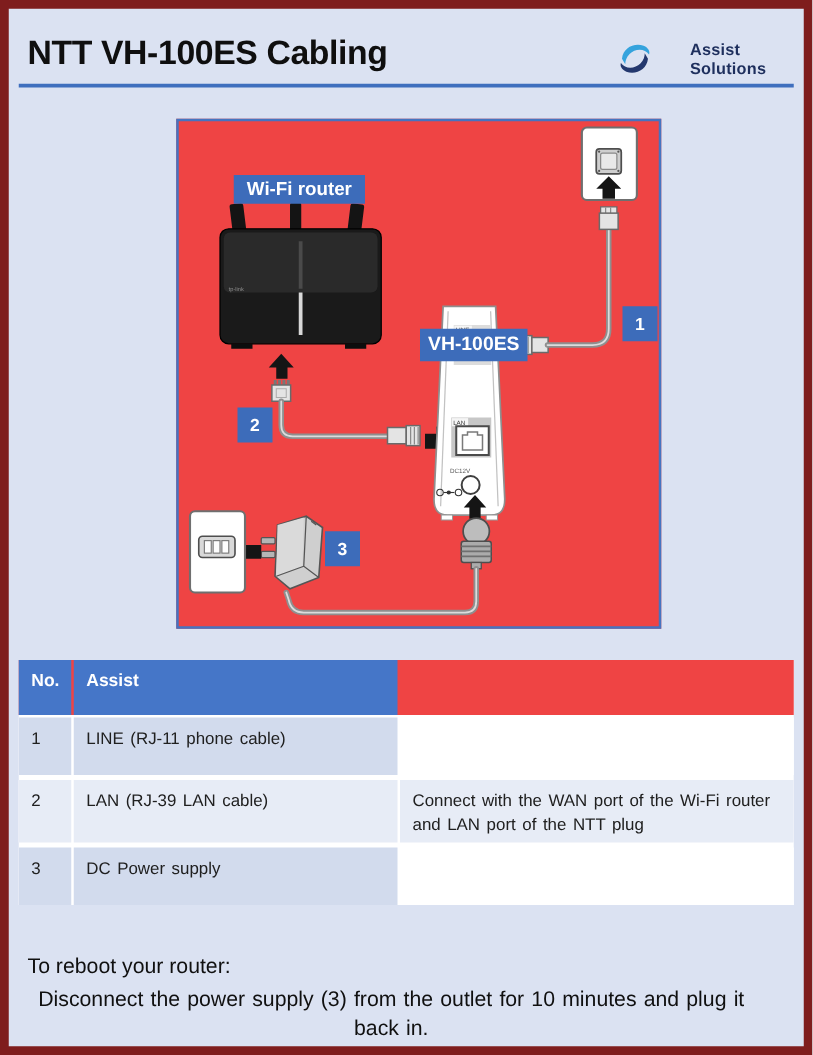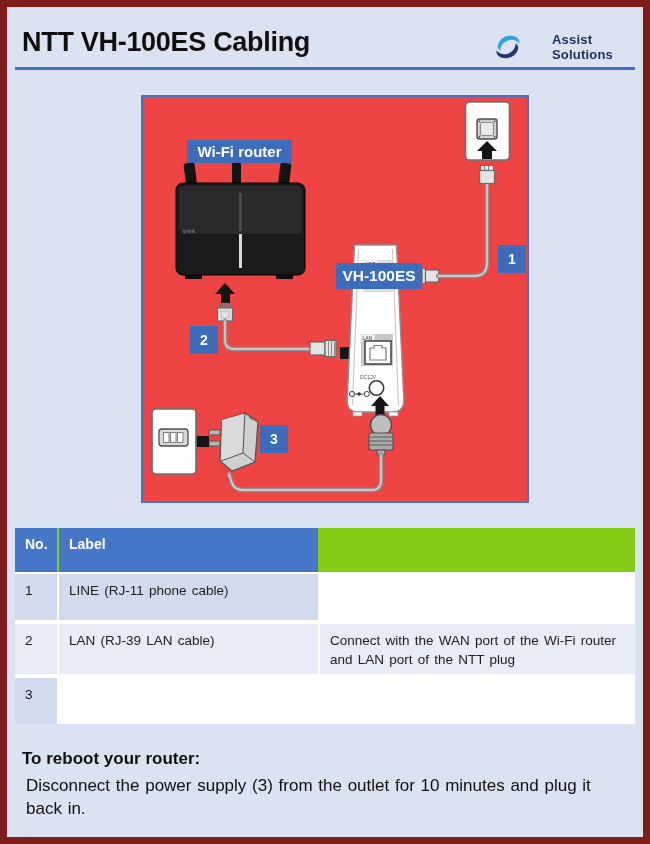--- a/index.html
+++ b/index.html
@@ -30,38 +30,38 @@
   .modem-lbl{left:193px;top:122px;width:86px;height:26px;font-size:15.5px;margin-top:44px;}
   .badge{
     position:absolute;width:28px;height:28px;background:#3d6cba;color:#fff;
     font-size:14px;font-weight:bold;display:flex;align-items:center;justify-content:center;z-index:3;
   }
   .b1{left:355px;top:148px;}
   .b2{left:47px;top:229px;}
   .b3{left:117px;top:328px;}
   
   .tbl{position:absolute;left:8px;top:521px;width:620px;background:#fff;display:flex;flex-direction:column;gap:2px;}
-  .thead{display:grid;grid-template-columns:42px 259px 1fr;column-gap:2px;background:#84cc16;}
+  .thead{display:grid;grid-template-columns:42px 259px 1fr;column-gap:2px;background:#ef4444;}
   .th{
     background:#4576c8;color:#fff;font-size:14px;font-weight:bold;
     box-sizing:border-box;height:44px;padding:8px 10px 0 10px;
   }
   .tr{display:grid;grid-template-columns:42px 259px 1fr;column-gap:2px;background:#fff;}
   .tr + .tr{margin-top:2px;}
   .td{
     box-sizing:border-box;padding:7px 12px 0 10px;font-size:13.5px;color:#202020;
     line-height:19px;word-spacing:1.5px;
   }
   .row-a .td{background:#d2dbed;}
   .row-b .td{background:#e7ecf6;}
   .r1{min-height:46px;} .r2{min-height:50px;} .r3{min-height:46px;}
   
   .footer{position:absolute;left:15px;top:740px;width:582px;color:#101010;}
-  .footer-head{font-size:17px;font-weight:bold;margin:2px 0 5px 0;}
-  .footer-body{font-size:17px;margin:4px;line-height:23px;word-spacing:1px;}
+  .footer-head{font-size:17px;font-weight:normal;margin:16px 0 5px 0;}
+  .footer-body{font-size:17px;margin:4px;line-height:23px;word-spacing:1px;text-align:center;}
 </style>
 </head>
 <body>
 
 <div class="page">
 
   <div class="title">NTT VH-100ES Cabling</div>
   <div class="brand">
     <svg width="30" height="32" viewBox="0 0 30 32">
       <path d="M3,16 C4,6 14,1 23,4 C27.5,5.8 29,9.5 28,12 C24,6 15,6.5 10,11.5 C7,14.5 6,18 6,21 Z" fill="#35a3dd"></path>
@@ -211,33 +211,34 @@
     <div class="dlabel router-lbl">Wi-Fi router</div>
     <div class="dlabel modem-lbl">VH-100ES</div>
     <div class="badge b1">1</div>
     <div class="badge b2">2</div>
     <div class="badge b3">3</div>
   </div>
 
   <div class="tbl">
     <div class="thead">
       <div class="th">No.</div>
-      <div class="th">Label</div>
+      <div class="th">Assist</div>
     </div>
     <div class="tr row-a r1">
       <div class="td">1</div>
       <div class="td">LINE (RJ-11 phone cable)</div>
     </div>
     <div class="tr row-b r2">
       <div class="td">2</div>
       <div class="td">LAN (RJ-39 LAN cable)</div>
       <div class="td">Connect with the WAN port of the Wi-Fi router and LAN port of the NTT plug</div>
     </div>
     <div class="tr row-a r3">
       <div class="td">3</div>
+      <div class="td">DC Power supply</div>
     </div>
   </div>
 
   <div class="footer">
     <p class="footer-head">To reboot your router:</p>
     <p class="footer-body">Disconnect the power supply (3) from the outlet for 10 minutes and plug it back in.</p>
   </div>
 
 </div>
 

